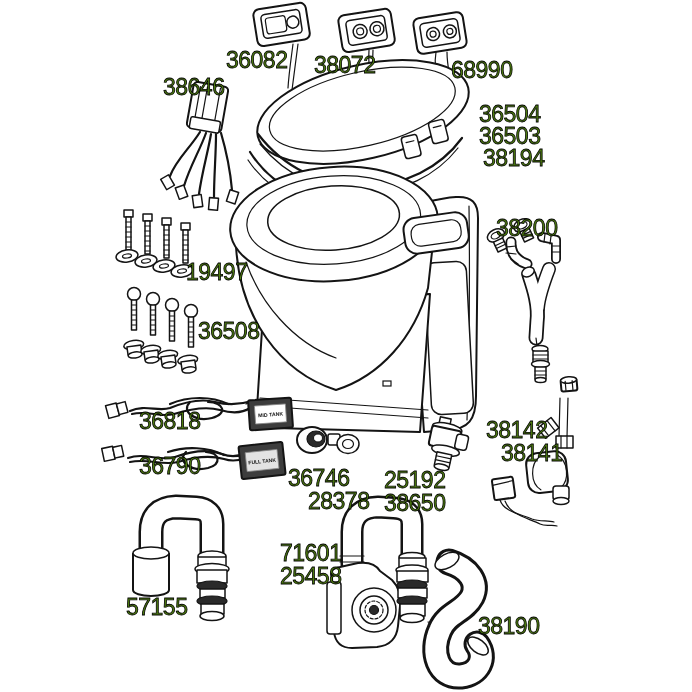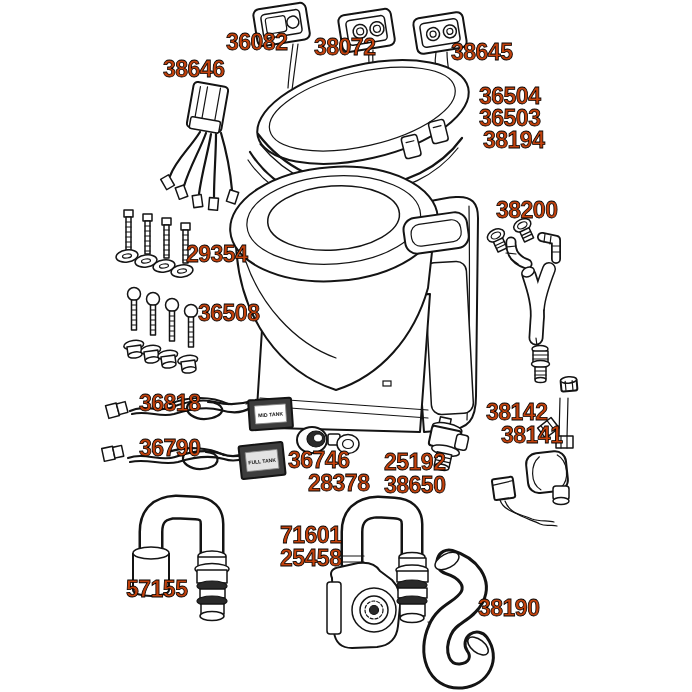--- a/index.html
+++ b/index.html
@@ -1,20 +1,20 @@
 <!DOCTYPE html>
 <html><head>
 <meta charset="utf-8">
 <style>
   html,body { margin:0; padding:0; background:#fff; }
   .stage { position:relative; width:692px; height:692px; background:#fff;
            font-family:"Liberation Sans", sans-serif; overflow:hidden; }
   .stage svg { position:absolute; left:0; top:0; }
-  .lbl { position:absolute; font-size:23px; font-weight:bold; color:#c2410c;
-         line-height:1; letter-spacing:-0.5px; white-space:nowrap;
+  .lbl { position:absolute; font-size:23px; font-weight:normal; color:#4d7c0f;
+         line-height:1; letter-spacing:-0.5px; white-space:nowrap;margin-top:18px;
          -webkit-text-stroke:0.8px #000; }
   
   .f    { fill:#fff; stroke:#141414; stroke-width:2; stroke-linejoin:round; }
   .f15  { fill:#fff; stroke:#141414; stroke-width:1.5; stroke-linejoin:round; }
   .s    { fill:none; stroke:#141414; stroke-width:2.2; stroke-linecap:round; stroke-linejoin:round; }
   .thin { fill:none; stroke:#141414; stroke-width:1.2; stroke-linecap:round; }
   .dk   { fill:#2a2a2a; stroke:#141414; stroke-width:1.2; }
   .tubeB{ fill:none; stroke:#141414; stroke-linecap:round; stroke-linejoin:round; }
   .tubeW{ fill:none; stroke:#fff; stroke-linecap:round; stroke-linejoin:round; }
   .dash { stroke-dasharray:5 4; }
@@ -346,27 +346,27 @@
     <path class="tubeB" stroke-width="27" d="M449,562 C469,568 479,583 472,597 C464,612 447,613 440,630 C430,652 438,678 461,676 C479,674 487,658 477,644"></path>
     <path class="tubeW" stroke-width="21" d="M449,562 C469,568 479,583 472,597 C464,612 447,613 440,630 C430,652 438,678 461,676 C479,674 487,658 477,644"></path>
     <ellipse class="f15" transform="rotate(-28 447 561)" cx="447" cy="561" rx="13" ry="7"></ellipse>
     <ellipse class="f15" transform="rotate(38 478 646)" cx="478" cy="646" rx="12" ry="6.5"></ellipse>
   </g>
 
 </svg>
 
   <div class="lbl" style="left:226px; top:31px">36082</div>
   <div class="lbl" style="left:314px; top:36px">38072</div>
-  <div class="lbl" style="left:451px; top:41px">38645</div>
+  <div class="lbl" style="left:451px; top:41px">68990</div>
   <div class="lbl" style="left:163px; top:58px">38646</div>
   <div class="lbl" style="left:479px; top:85px">36504</div>
   <div class="lbl" style="left:479px; top:107px">36503</div>
   <div class="lbl" style="left:483px; top:129px">38194</div>
   <div class="lbl" style="left:496px; top:199px">38200</div>
-  <div class="lbl" style="left:186px; top:243px">29354</div>
+  <div class="lbl" style="left:186px; top:243px">19497</div>
   <div class="lbl" style="left:198px; top:302px">36508</div>
   <div class="lbl" style="left:139px; top:392px">36818</div>
   <div class="lbl" style="left:139px; top:437px">36790</div>
   <div class="lbl" style="left:288px; top:449px">36746</div>
   <div class="lbl" style="left:308px; top:472px">28378</div>
   <div class="lbl" style="left:384px; top:451px">25192</div>
   <div class="lbl" style="left:384px; top:474px">38650</div>
   <div class="lbl" style="left:486px; top:401px">38142</div>
   <div class="lbl" style="left:501px; top:424px">38141</div>
   <div class="lbl" style="left:126px; top:578px">57155</div>

